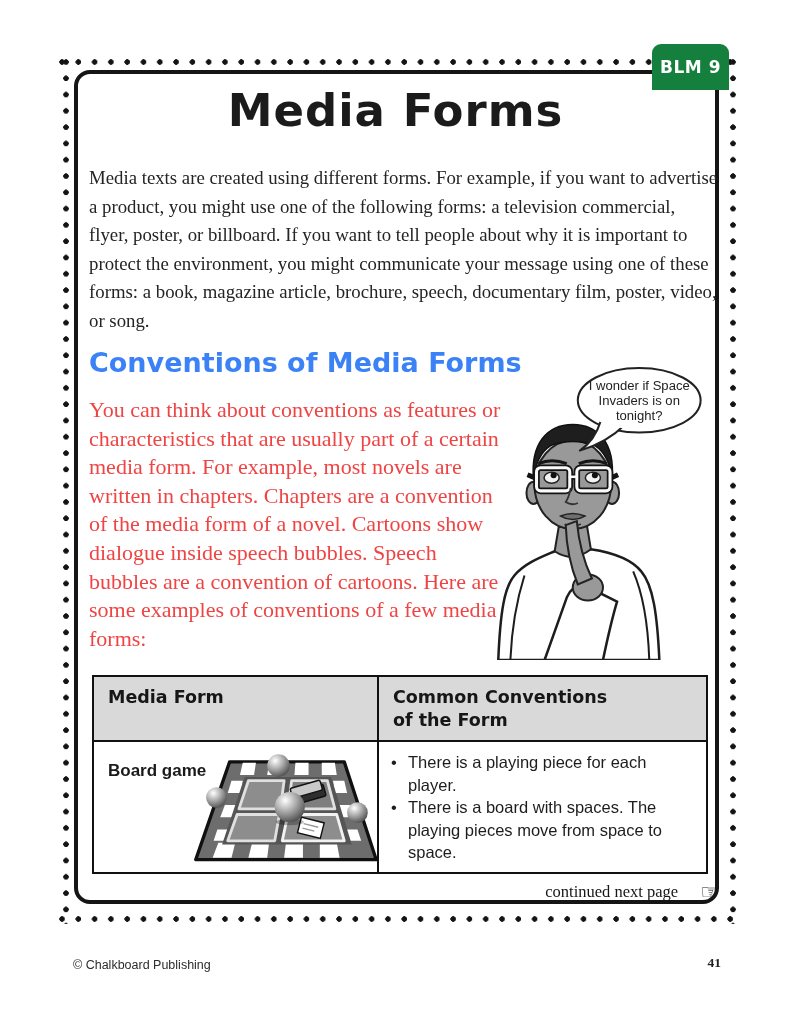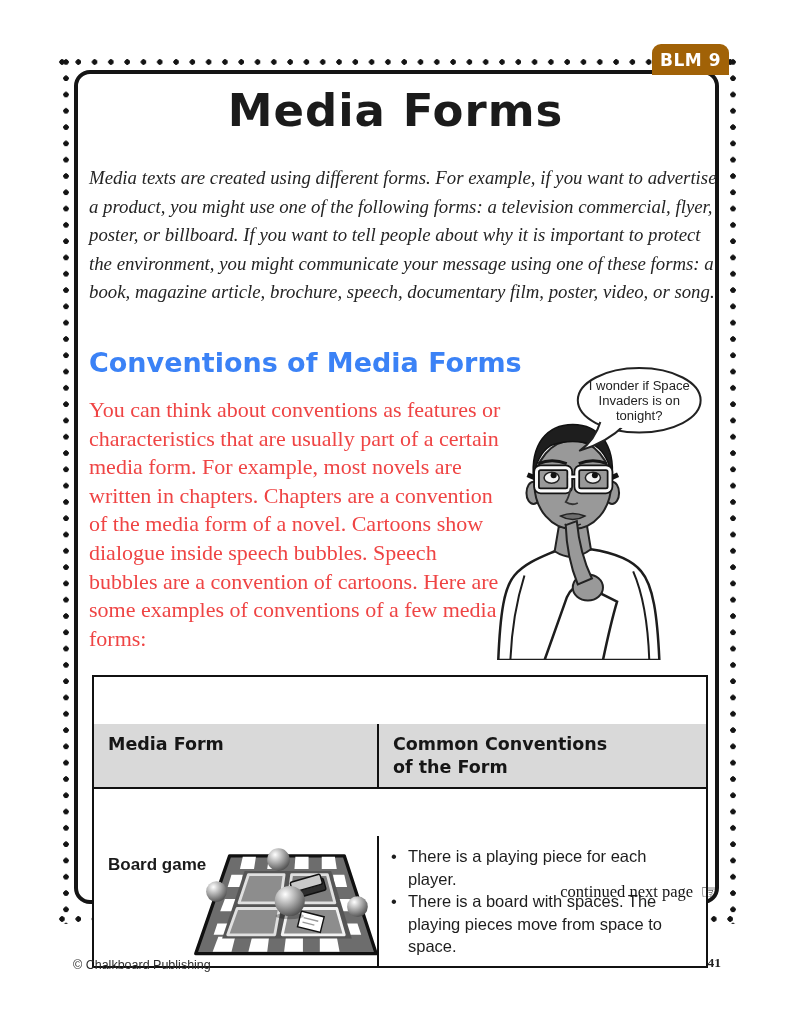--- a/index.html
+++ b/index.html
@@ -16,67 +16,67 @@
   .dots-bottom { left:58px; top:915px; width:682px; }
   .dots-left   { left:62px; top:58px;  height:866px; }
   .dots-right  { left:729px; top:58px; height:866px; }
   
   .frame {
     position:absolute; left:74px; top:70px; width:645px; height:834px;
     border:4px solid #151515; border-radius:16px; background:transparent;
   }
   
   .badge {
-    position:absolute; left:652px; top:44px; width:77px; height:31px;
-    background:#a16207; color:#ffffff; border-radius:9px 9px 0 0;
+    position:absolute; left:652px; top:44px; width:77px; height:46px;
+    background:#15803d; color:#ffffff; border-radius:9px 9px 0 0;
     display:flex; align-items:center; justify-content:center;
     font-family:"DejaVu Sans", sans-serif; font-weight:bold; font-size:17px; letter-spacing:.5px;
   }
   .title {
     position:absolute; left:0; top:84px; width:791px; text-align:center;
     font-family:"DejaVu Sans", sans-serif; font-weight:800; font-size:45px; letter-spacing:1px; color:#1b1b1b;
   }
   .intro {
     position:absolute; left:89px; top:164px; width:630px;
-    font-family:"Liberation Serif", serif; font-size:18.8px; line-height:28.6px; color:#242424;font-style:italic;
+    font-family:"Liberation Serif", serif; font-size:18.8px; line-height:28.6px; color:#242424;
   }
   .section-heading {
     position:absolute; left:89px; top:347px;
     font-family:"DejaVu Sans", sans-serif; font-weight:bold; font-size:27px; color:#3b82f6;
   }
   .section-body {
     position:absolute; left:89px; top:396px; width:415px;
     font-family:"Liberation Serif", serif; font-size:22px; line-height:28.6px; color:#ef4444;
   }
   .figure { position:absolute; left:480px; top:360px; width:254px; height:300px; }
   .bubble-text { font-family:"Liberation Sans", sans-serif; font-size:13px; fill:#222; }
   
   .conv-table {
     position:absolute; left:92px; top:675px; width:616px;
     border:2px solid #111; background:#fff;
   }
-  .t-row { display:grid; grid-template-columns:285px 1fr;margin-top:47px; }
+  .t-row { display:grid; grid-template-columns:285px 1fr; }
   .t-head { background:#d9d9d9; border-bottom:2px solid #111; }
   .t-head .cell {
     padding:9px 14px 8px 14px; min-height:55px;
     font-family:"DejaVu Sans", sans-serif; font-weight:bold; font-size:17.5px; line-height:23px; color:#161616;
   }
   .cell-c1 { border-right:2px solid #111; }
   .t-body .cell { min-height:122px; }
   .form-cell { position:relative; padding:19px 0 0 14px; }
   .form-label { font-weight:bold; font-size:17px; font-family:"Liberation Sans", sans-serif; }
   .board-svg { position:absolute; left:98px; top:8px; }
   .bullets { padding:9px 18px 8px 12px; }
   .bullet-row { display:flex; font-size:16.5px; line-height:22.6px; color:#1d1d1d; }
   .bullet-mark { width:17px; flex:0 0 17px; }
   
   .continued {
     position:absolute; right:72px; top:882px;
     font-family:"Liberation Serif", serif; font-size:16.5px; color:#161616;
-    display:flex; align-items:center; gap:7px;
+    display:flex; align-items:center; gap:22px;
   }
   .manicule { font-size:21px; line-height:16px; }
   .copyright { position:absolute; left:73px; top:958px; font-size:12.5px; color:#2c2c2c; }
   .pagenum   { position:absolute; right:70px; top:955px; font-size:13.5px; font-weight:bold; color:#222; font-family:"Liberation Serif", serif; }
 </style>
 </head>
 <body>
 
 <div class="page">
 

